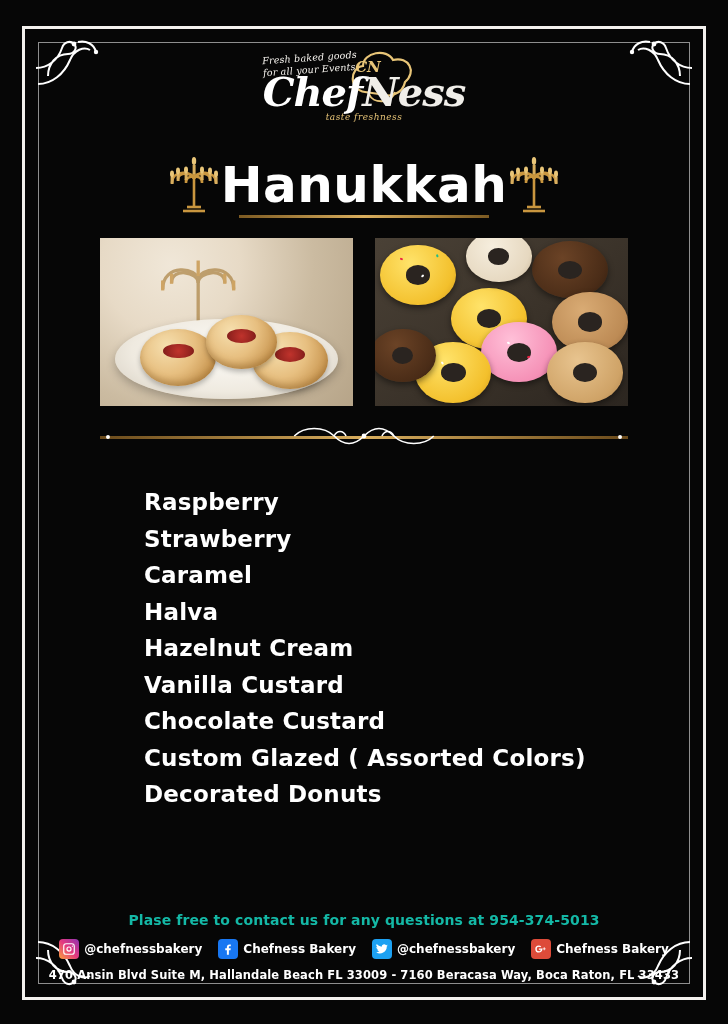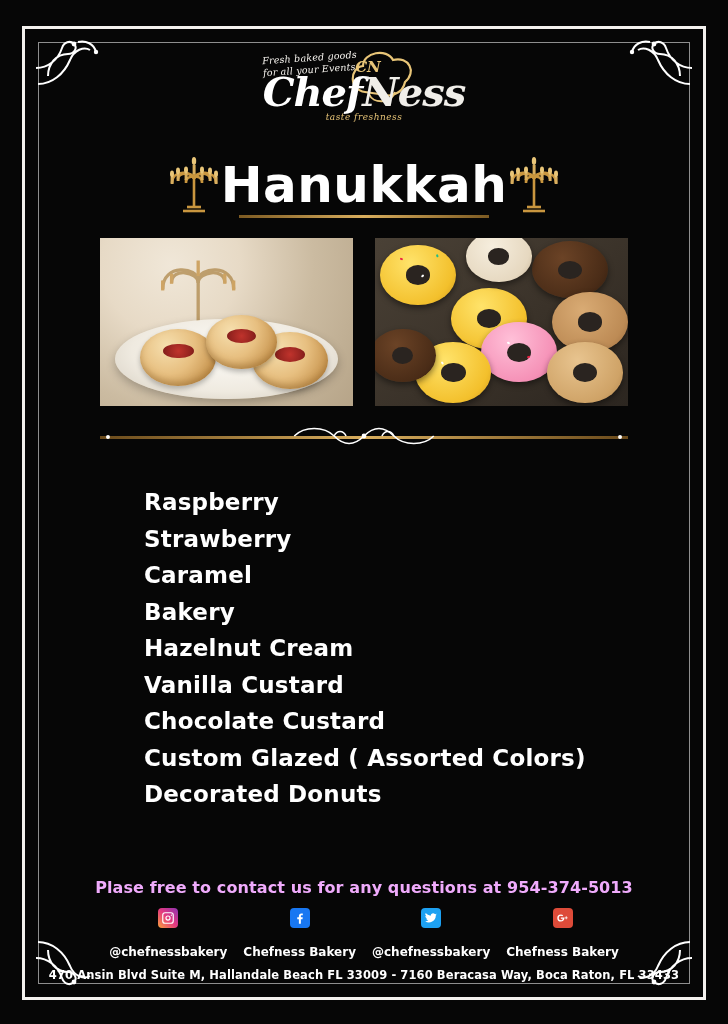--- a/index.html
+++ b/index.html
@@ -240,40 +240,39 @@
 
   
   .footer {
     position: absolute;
     left: 0; right: 0; bottom: 8px;
     text-align: center;
   }
   .contact-line {
     font-family: "DejaVu Sans", sans-serif;
     font-weight: bold;
-    font-size: 16px;
-    color: #f0abfc;
+    font-size: 14px;
+    color: #14b8a6;
     letter-spacing: .1px;
   }
   .socials {
     display: flex;
     justify-content: center;
     align-items: center;
     gap: 16px;
     margin-top: 11px;
   }
   .social {
     display: flex;
     align-items: center;
-    gap: 17px;
+    gap: 5px;
     font-family: "DejaVu Sans", sans-serif;
     font-weight: bold;
     font-size: 12px;
     color: #ffffff;
-    flex-direction: column;
   }
   .sicon {
     width: 20px; height: 20px;
     border-radius: 4px;
     display: flex;
     align-items: center;
     justify-content: center;
     flex: 0 0 auto;
   }
   .sicon svg { width: 14px; height: 14px; display: block; }
@@ -504,21 +503,21 @@
         <circle cx="265" cy="12" r="2.4" fill="#ffffff"></circle>
         <circle cx="8" cy="13" r="2" fill="#ffffff"></circle>
         <circle cx="522" cy="13" r="2" fill="#ffffff"></circle>
       </svg>
     </div>
 
     <div class="list">
       <div class="list-item">Raspberry</div>
       <div class="list-item">Strawberry</div>
       <div class="list-item">Caramel</div>
-      <div class="list-item">Bakery</div>
+      <div class="list-item">Halva</div>
       <div class="list-item">Hazelnut Cream</div>
       <div class="list-item">Vanilla Custard</div>
       <div class="list-item">Chocolate Custard</div>
       <div class="list-item">Custom Glazed ( Assorted Colors)</div>
       <div class="list-item">Decorated Donuts</div>
     </div>
 
     <div class="footer">
       <div class="contact-line">Plase free to contact us for any questions at 954-374-5013</div>
 

